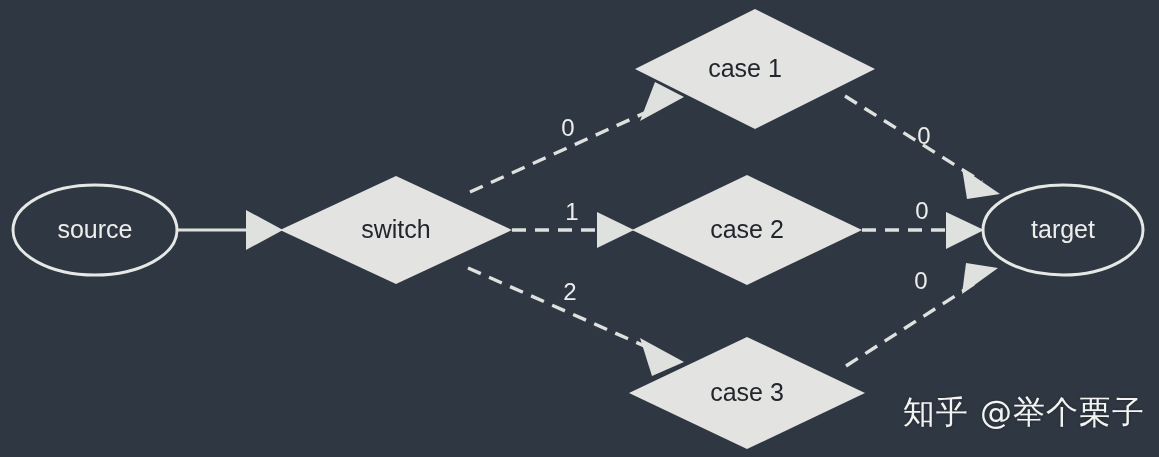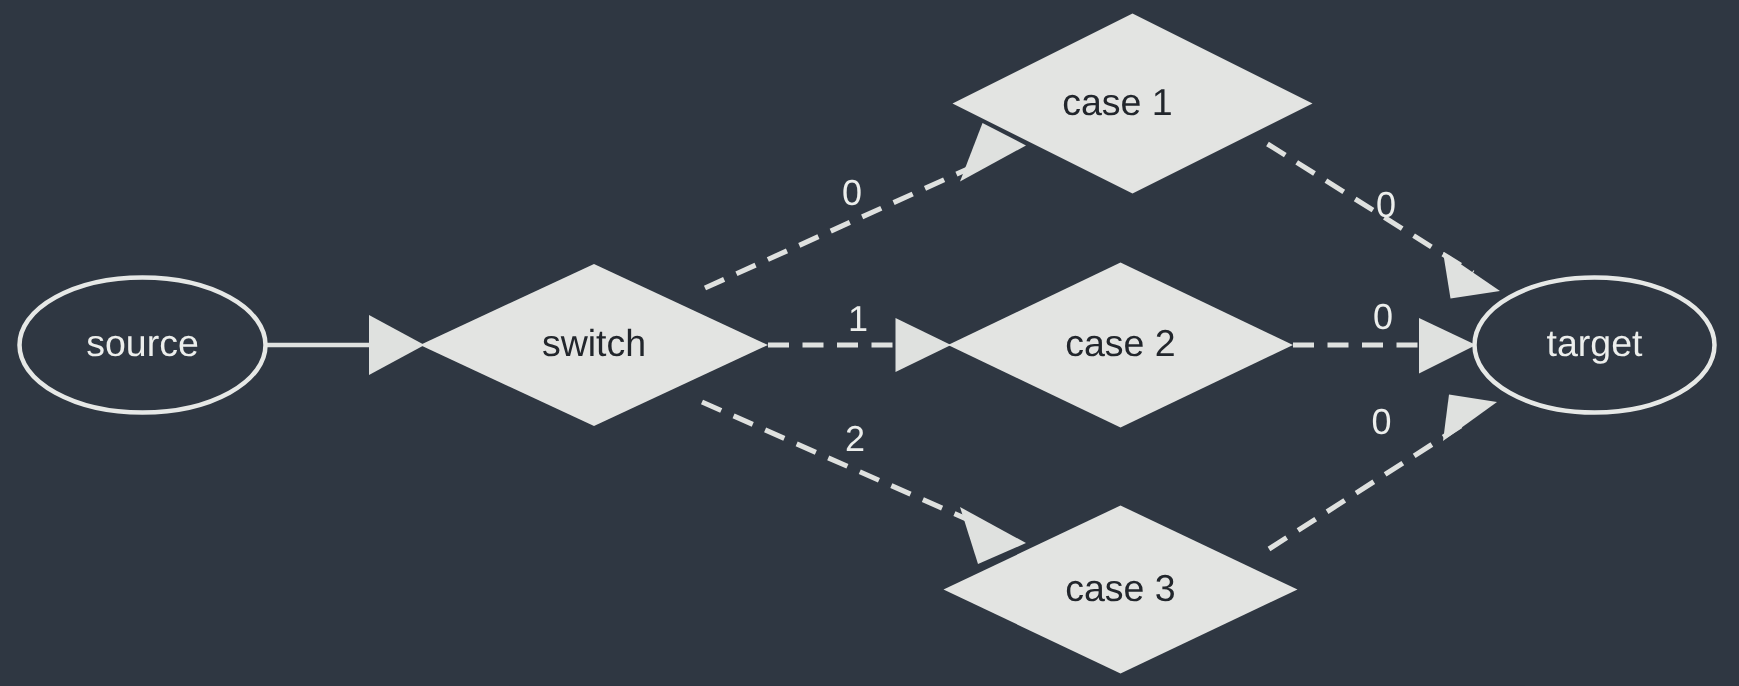--- a/index.html
+++ b/index.html
@@ -152,14 +152,15 @@
     </g>
 
     <text class="edge-label" x="568" y="130">0</text>
     <text class="edge-label" x="572" y="214">1</text>
     <text class="edge-label" x="570" y="294">2</text>
     <text class="edge-label" x="924" y="138">0</text>
     <text class="edge-label" x="922" y="213">0</text>
     <text class="edge-label" x="921" y="283">0</text>
   </svg>
 
+  <div class="watermark">知乎 @举个栗子</div>
 
 </div>
 
 </body></html>

